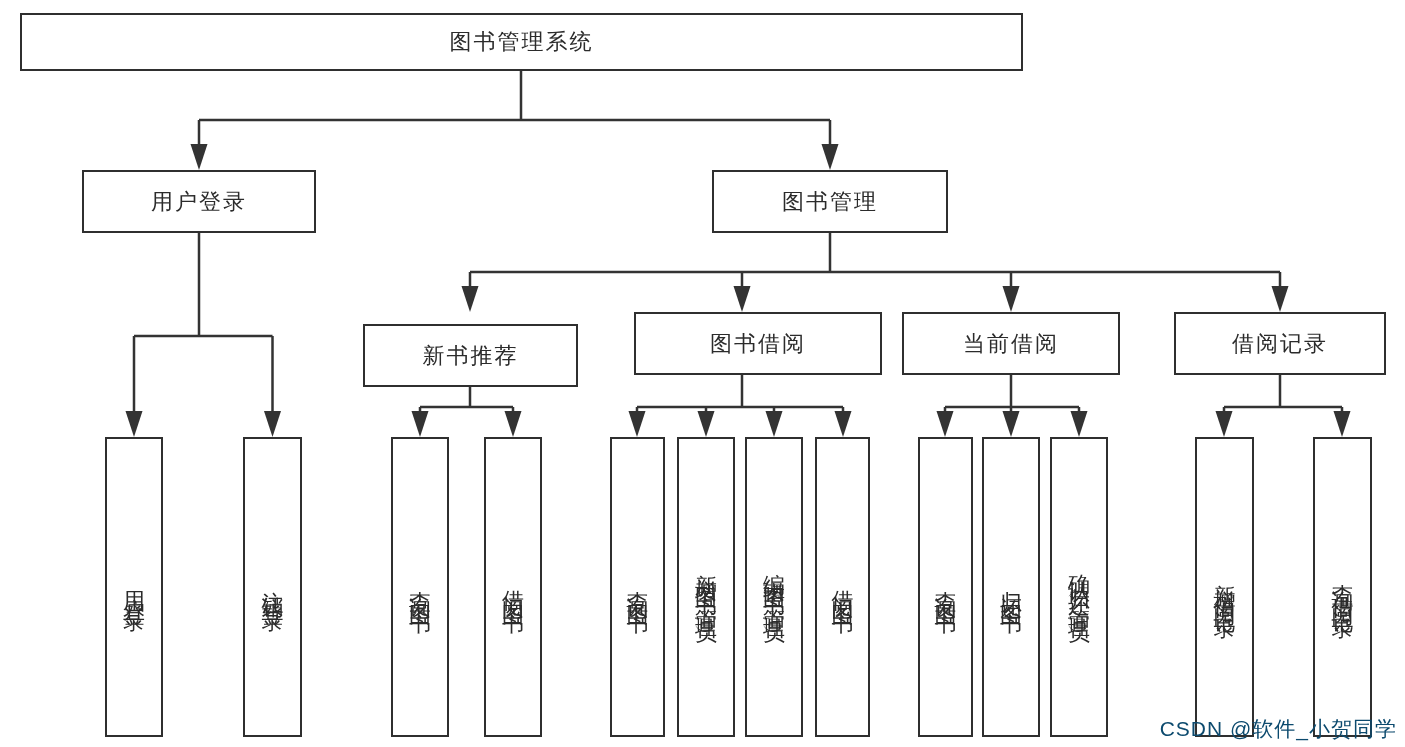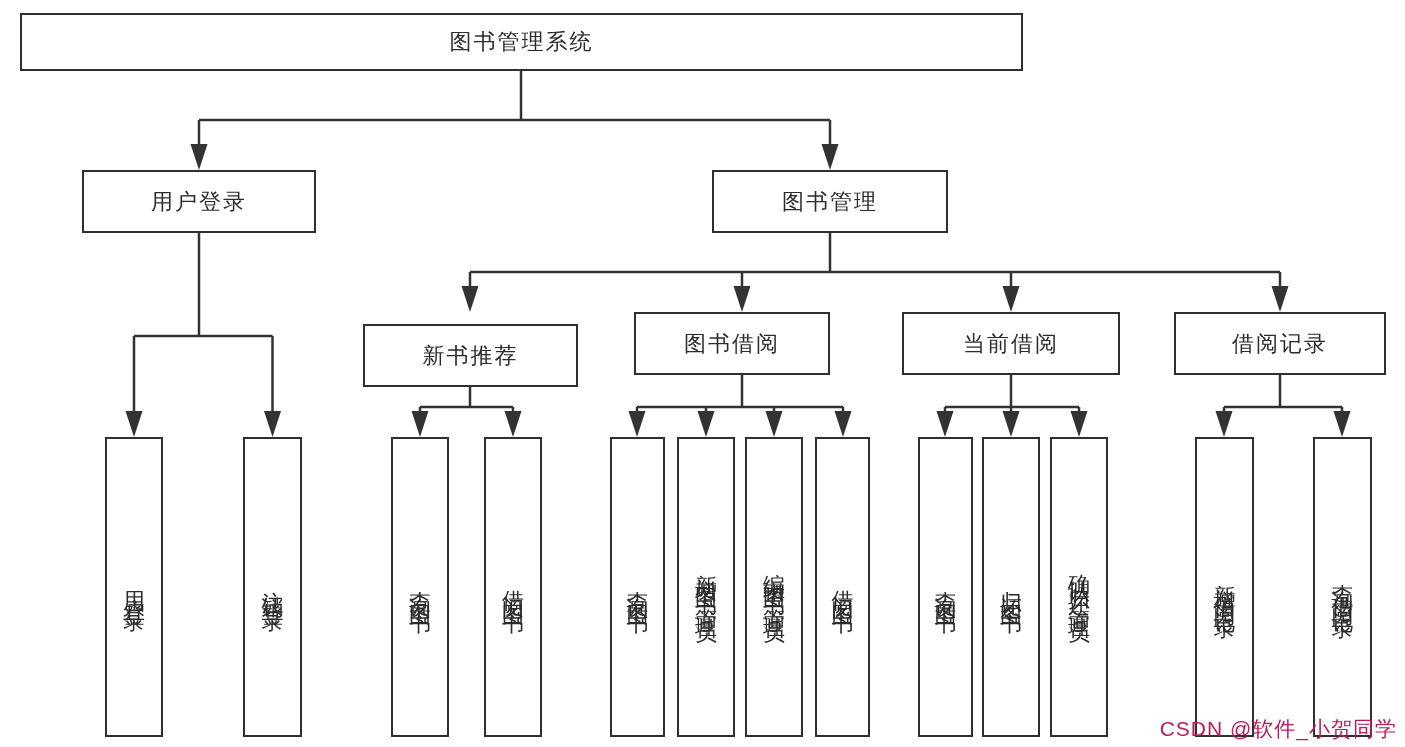--- a/index.html
+++ b/index.html
@@ -15,21 +15,21 @@
     z-index:2;
   }
   .hbox{font-size:22px;letter-spacing:2px;white-space:nowrap;}
   .vbox{
     font-size:22px;letter-spacing:7px;
     writing-mode:vertical-rl;text-orientation:mixed;
     line-height:1;
   }
   .watermark{
     position:absolute;right:8px;bottom:4px;z-index:5;
-    font-size:21px;color:#be185d;letter-spacing:1px;white-space:nowrap;
+    font-size:21px;color:#0c4a6e;letter-spacing:1px;white-space:nowrap;
   }
 </style>
 </head>
 <body>
 
 <div id="canvas">
 
   <svg id="wires" viewBox="0 0 1405 747" xmlns="http://www.w3.org/2000/svg">
     <path fill="none" stroke="#333333" stroke-width="2.5" d="
       M521 70 V120
@@ -75,21 +75,21 @@
       <polygon points="1333.5,411 1350.5,411 1342,437"></polygon>
     </g>
   </svg>
 
   <div class="box hbox" style="left:20px;top:13px;width:1003px;height:58px;">图书管理系统</div>
 
   <div class="box hbox" style="left:82px;top:170px;width:234px;height:63px;">用户登录</div>
   <div class="box hbox" style="left:712px;top:170px;width:236px;height:63px;">图书管理</div>
 
   <div class="box hbox" style="left:363px;top:312px;width:215px;height:63px;margin-top:12px;">新书推荐</div>
-  <div class="box hbox" style="left:634px;top:312px;width:196px;height:63px;">图书借阅</div>
+  <div class="box hbox" style="left:634px;top:312px;width:248px;height:63px;">图书借阅</div>
   <div class="box hbox" style="left:902px;top:312px;width:218px;height:63px;text-align:right;">当前借阅</div>
   <div class="box hbox" style="left:1174px;top:312px;width:212px;height:63px;font-family:Liberation Mono, monospace;">借阅记录</div>
 
   <div class="box vbox" style="left:105px;top:437px;width:58px;height:300px;">用户登录</div>
   <div class="box vbox" style="left:243px;top:437px;width:59px;height:300px;">注销登录</div>
 
   <div class="box vbox" style="left:391px;top:437px;width:58px;height:300px;">查询图书</div>
   <div class="box vbox" style="left:484px;top:437px;width:58px;height:300px;">借阅图书</div>
 
   <div class="box vbox" style="left:610px;top:437px;width:55px;height:300px;">查询图书</div>

